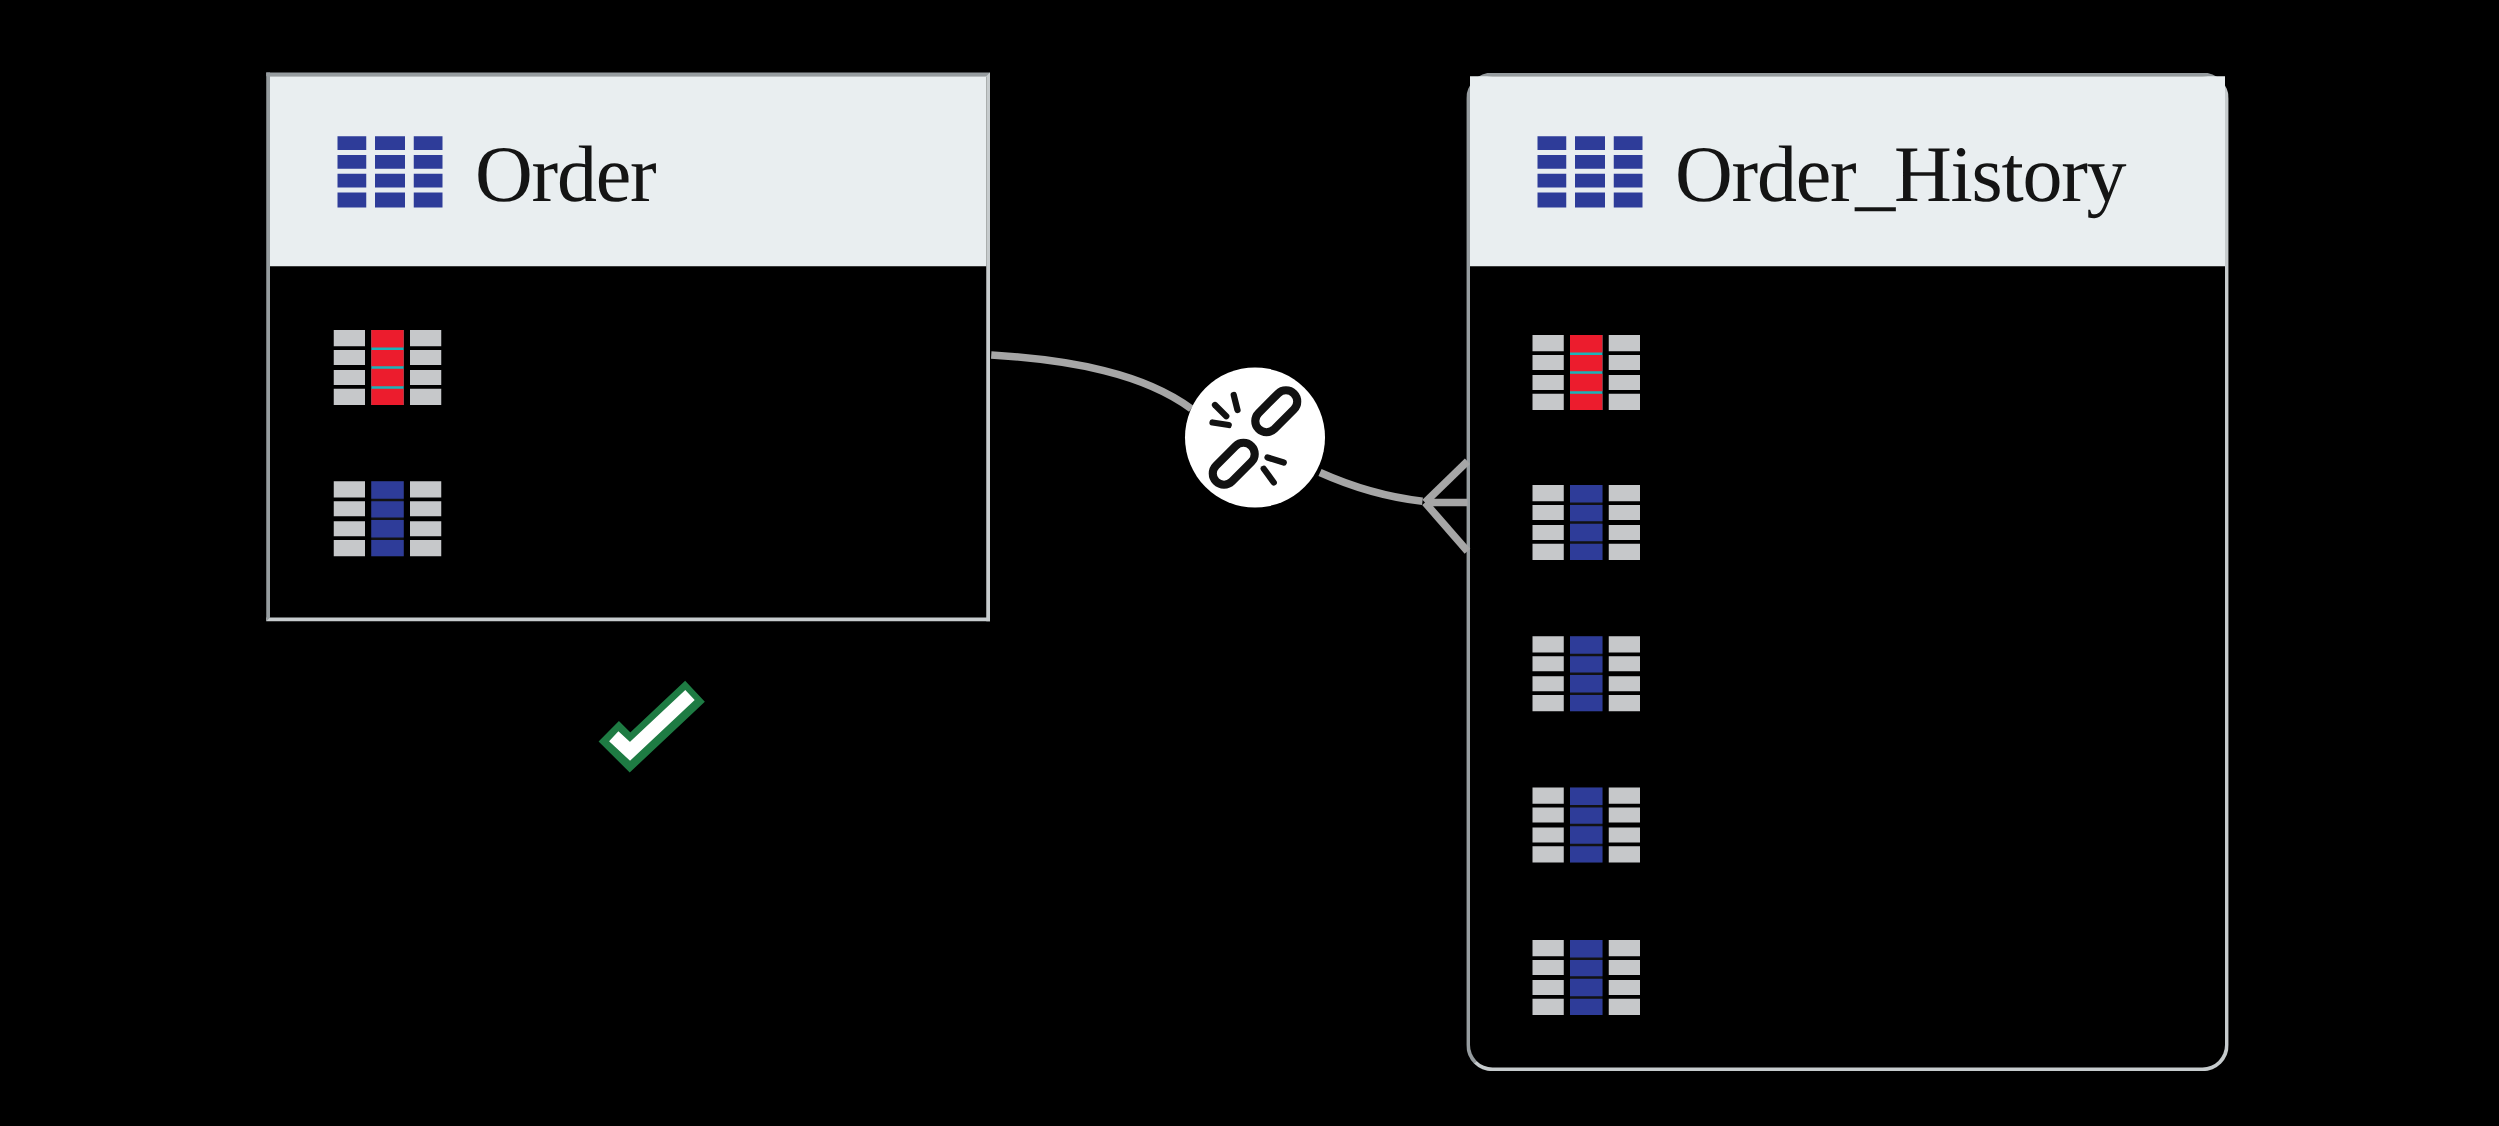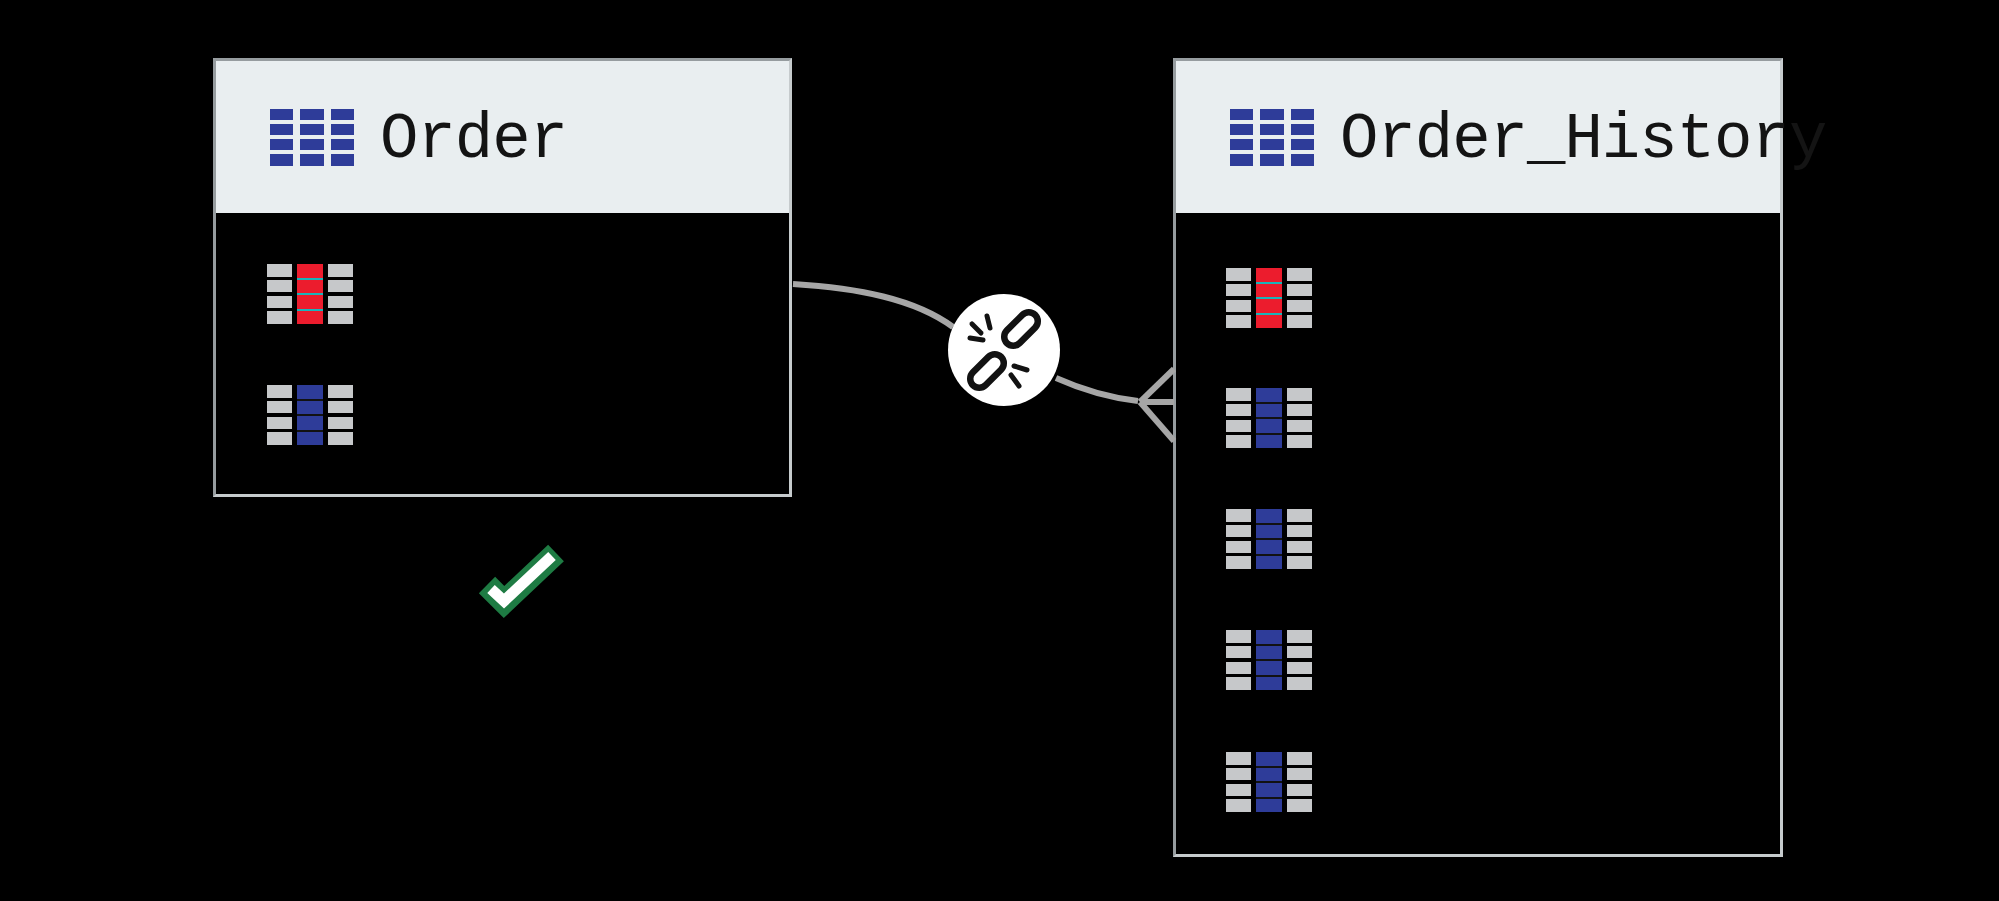--- a/index.html
+++ b/index.html
@@ -1,32 +1,32 @@
 <!DOCTYPE html>
 <html><head>
 <meta charset="utf-8">
 <style>
   html,body{margin:0;padding:0;background:#000;}
   #canvas{
     position:relative;
     width:1999px;height:901px;
     background:#000000;
     overflow:hidden;
-    font-family:Liberation Mono, monospace;
+    font-family:Liberation Serif, serif;
   }
   
   .table{
     position:absolute;
     box-sizing:border-box;
     background:transparent;
     border:3px solid;
     border-color:#969c9f #c6cbcd #c6cbcd #969c9f;
   }
   #table-order{left:213px;top:58px;width:579px;height:439px;}
-  #table-order-history{left:1173px;top:58px;width:610px;height:799px;}
+  #table-order-history{left:1173px;top:58px;width:610px;height:799px;border-radius:21px;}
   .thead{
     height:152px;
     background:#e9eef0;
     display:flex;
     align-items:center;
     padding-left:54px;
     gap:26px;
   }
   .tbl-title{
     font-size:64px;

